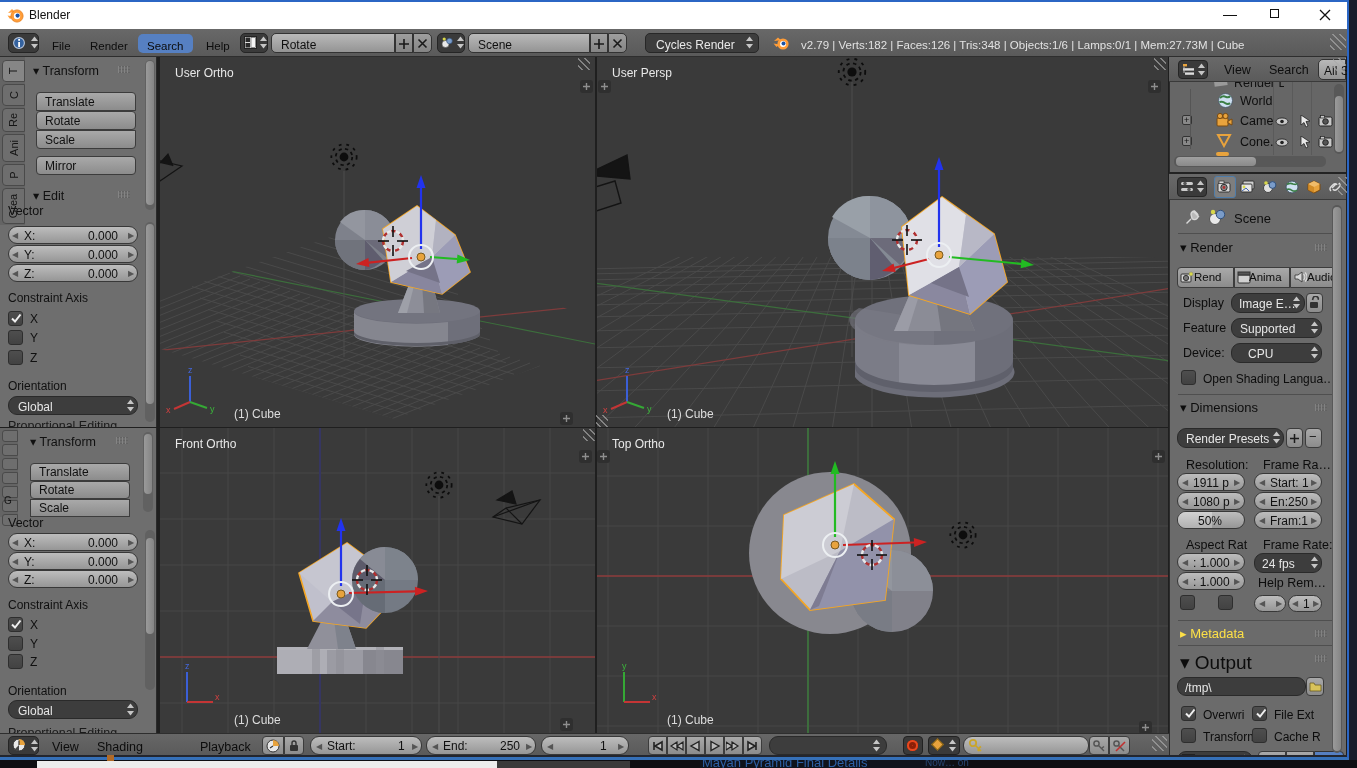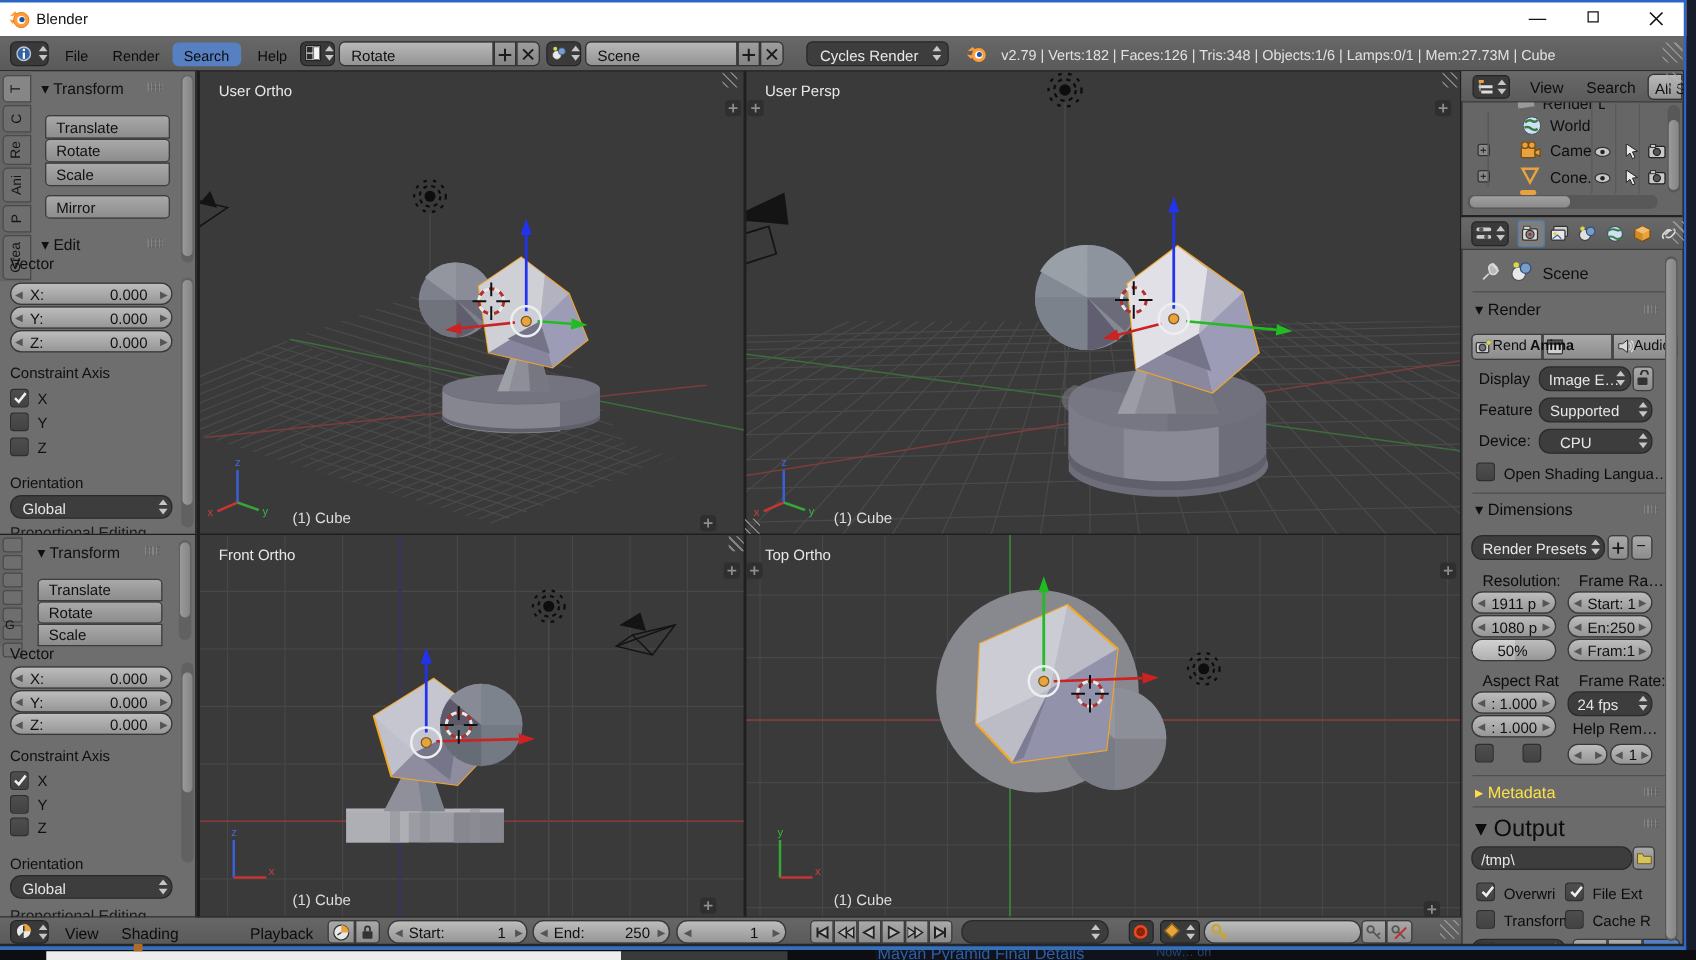--- a/index.html
+++ b/index.html
@@ -836,21 +836,21 @@
 <svg class="abs" style="left:1180px;top:271px" width="14" height="13" viewBox="0 0 14 13">
 <rect x="1" y="3" width="10" height="8" rx="1" fill="#d0d0d0" stroke="#333"></rect>
     <circle cx="6" cy="7" r="2.6" fill="#777" stroke="#333"></circle>
 <circle cx="11" cy="3" r="2" fill="#d8d84a" stroke="#886" stroke-width="0.6"></circle>
 </svg>
 <div class="abs" style="left:1194px;top:271px;font-size:11.5px;color:#0e0e0e;">Rend</div>
 <svg class="abs" style="left:1237px;top:271px" width="14" height="13" viewBox="0 0 14 13">
 <rect x="1" y="4" width="12" height="8" rx="1" fill="#d0d0d0" stroke="#333"></rect>
     <rect x="1" y="1" width="12" height="3" fill="#555" stroke="#333"></rect>
 </svg>
-<div class="abs" style="left:1224px;top:271px;font-size:11.5px;color:#0e0e0e;font-weight:bold;">Anima</div>
+<div class="abs" style="left:1249px;top:271px;font-size:11.5px;color:#0e0e0e;">Anima</div>
 <svg class="abs" style="left:1293px;top:270px" width="14" height="14" viewBox="0 0 14 14">
 <path d="M2,5 L5,5 L9,2 L9,12 L5,9 L2,9 Z" fill="#d8d8d8" stroke="#333" stroke-width="0.8"></path>
 <path d="M10.5,4 a4,4 0 0 1 0,6 M12,2.5 a6,6 0 0 1 0,9" stroke="#ddd" stroke-width="1.1" fill="none"></path>
 </svg>
 <div class="abs" style="left:1307px;top:271px;font-size:11.5px;color:#0e0e0e;">Audio</div>
 <div class="abs" style="left:1183px;top:296px;font-size:12.5px;color:#0c0c0c;">Display</div>
 <div class="dark" style="left:1231px;top:293px;width:74px;height:20px;"></div>
 <div class="abs" style="left:1239px;top:297px;font-size:12px;color:#e6e6e6;">Image E…</div>
 <svg class="abs" style="left:1292px;top:296px" width="9" height="13" viewBox="0 0 9 13">
     <polygon points="4.5,0.5 8,5 1,5" fill="#c6c6c6"></polygon>

